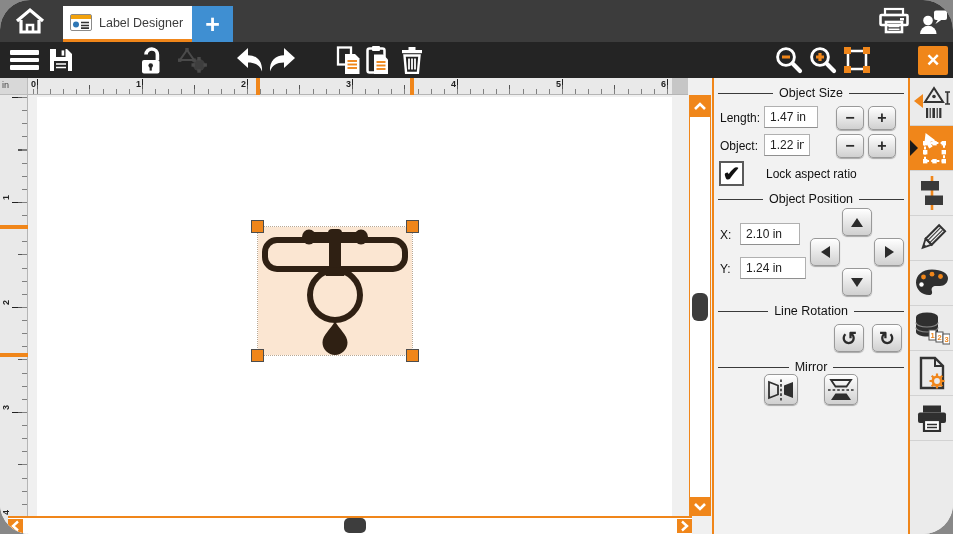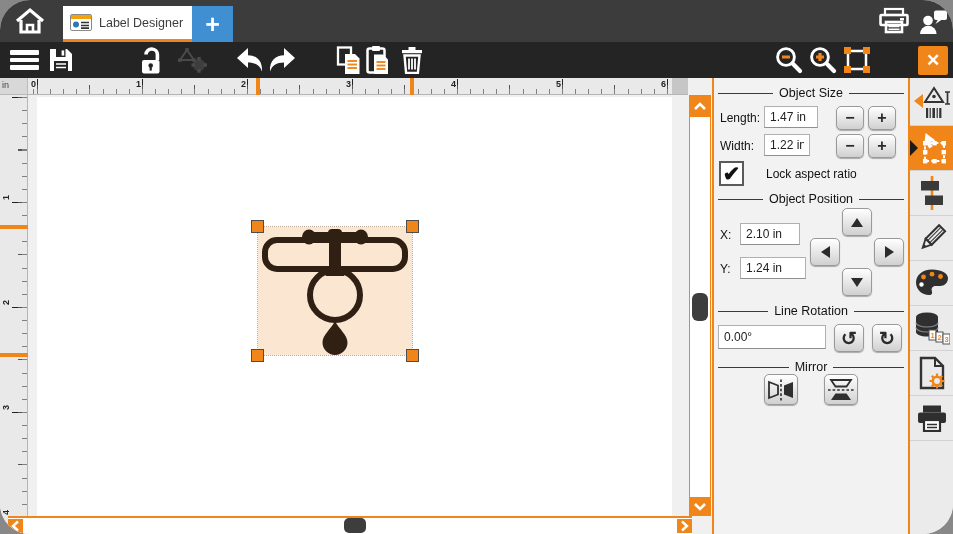--- a/index.html
+++ b/index.html
@@ -326,21 +326,21 @@
 
     <div class="flabel" style="left:6px;top:33px;">Length:</div>
     <input class="field" style="left: 50px; top: 28px; width: 54px;" value="1.47 in">
     <div class="pbtn" style="left:122px;top:28px;width:26px;height:22px;font-size:16px;">
       <span>−</span>
       </div>
     <div class="pbtn" style="left:154px;top:28px;width:26px;height:22px;font-size:16px;">
       <span>+</span>
       </div>
 
-    <div class="flabel" style="left:6px;top:61px;">Width:</div>
+    <div class="flabel" style="left:6px;top:61px;">Object:</div>
     <input class="field" style="left: 50px; top: 56px; width: 46px;" value="1.22 in">
     <div class="pbtn" style="left:122px;top:56px;width:26px;height:22px;font-size:16px;">
       <span>−</span>
       </div>
     <div class="pbtn" style="left:154px;top:56px;width:26px;height:22px;font-size:16px;">
       <span>+</span>
       </div>
 
     <div class="checkbox checked" style="left:5px;top:83px;"></div>
     <div class="flabel" style="left:52px;top:89px;">Lock aspect ratio</div>
@@ -371,21 +371,20 @@
       </div>
     <div class="pbtn" style="left:128px;top:190px;width:28px;height:26px;">
       <svg width="14" height="11" viewBox="0 0 14 11">
           <polygon points="7,10 1,1 13,1" fill="#2b2b2b"></polygon>
         </svg>
       </div>
 
     <div class="sec-head" style="top:226px;">
       <span>Line Rotation</span>
     </div>
-    <input class="field" style="left: 4px; top: 247px; width: 108px; height: 24px;" value="0.00°">
     <div class="pbtn" style="left:120px;top:246px;width:28px;height:26px;font-size:19px;">
       <span>↺</span>
       </div>
     <div class="pbtn" style="left:158px;top:246px;width:28px;height:26px;font-size:19px;">
       <span>↻</span>
       </div>
 
     <div class="sec-head" style="top:282px;">
       <span>Mirror</span>
     </div>

